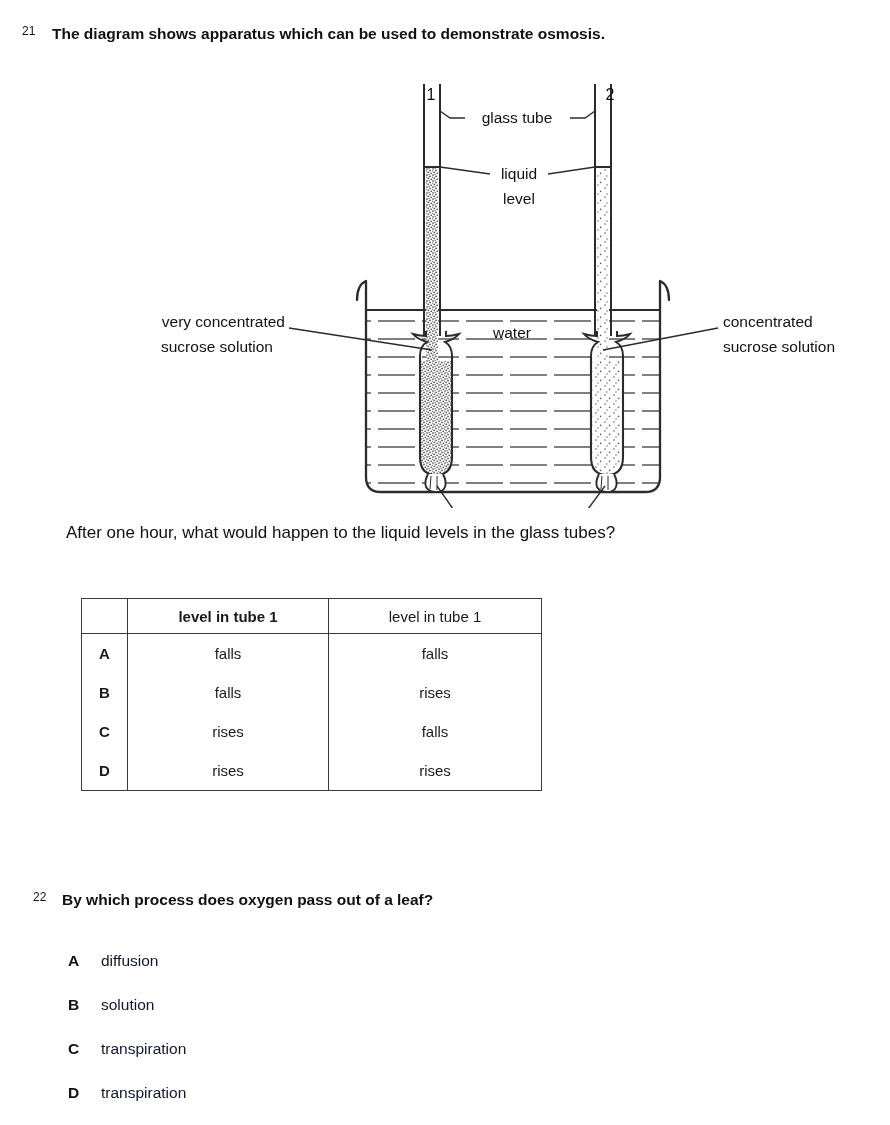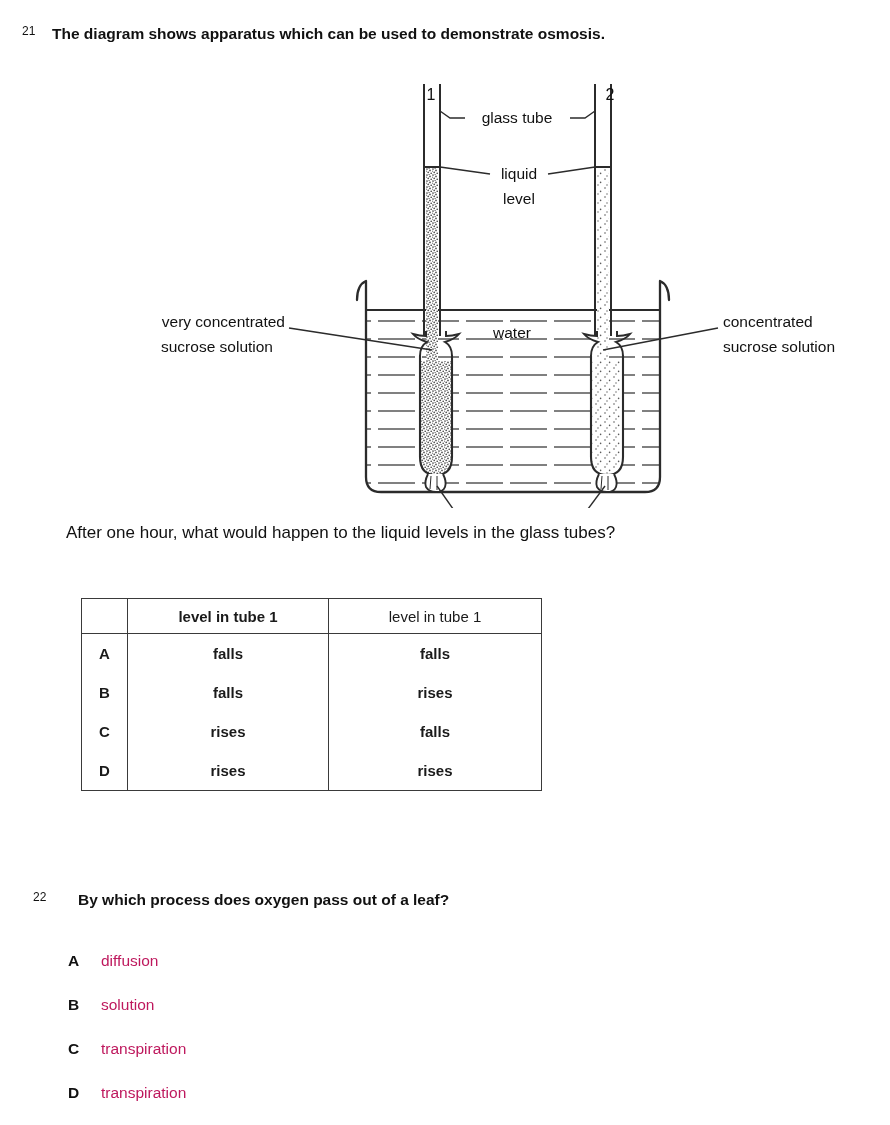--- a/index.html
+++ b/index.html
@@ -41,21 +41,21 @@
 
   #q21-sub {
     position: absolute;
     left: 66px;
     top: 523px;
     font-size: 17px;
     color: #111;
     white-space: nowrap;
   }
 
-  #q22-row { left: 33px; top: 890px; gap: 16px; }
+  #q22-row { left: 33px; top: 890px; }
   #q22-row .q-num { width: 29px; }
 
   
   #diagram {
     position: absolute;
     left: 0px;
     top: 78px;
     width: 890px;
     height: 430px;
   }
@@ -77,21 +77,21 @@
     position: absolute;
     left: 81px;
     top: 598px;
     border-collapse: collapse;
     border: 1.6px solid #3a3a3a;
   }
   #answer-table td, #answer-table th {
     border-left: 1.6px solid #3a3a3a;
     border-right: 1.6px solid #3a3a3a;
     font-size: 15px;
-    font-weight: 700;
+    font-weight: 400;
     color: #1a1a1a;
     text-align: center;
     padding: 0;
   }
   #answer-table thead th {
     border-bottom: 1.6px solid #3a3a3a;
     height: 34px;
     font-weight: 400;
   }
   #answer-table .col-letter { width: 45px; }
@@ -109,21 +109,21 @@
     display: flex;
     align-items: baseline;
     font-size: 15.5px;
   }
   .opt-letter {
     font-weight: bold;
     width: 33px;
     color: #111;
   }
   .opt-text {
-    color: #be185d;
+    color: #0f172a;
     white-space: nowrap;
   }
 </style>
 </head>
 <body>
 
 <div class="q-row" id="q21-row">
   <span class="q-num">21</span>
   <span class="q-text">The diagram shows apparatus which can be used to demonstrate osmosis.</span>
 </div>

